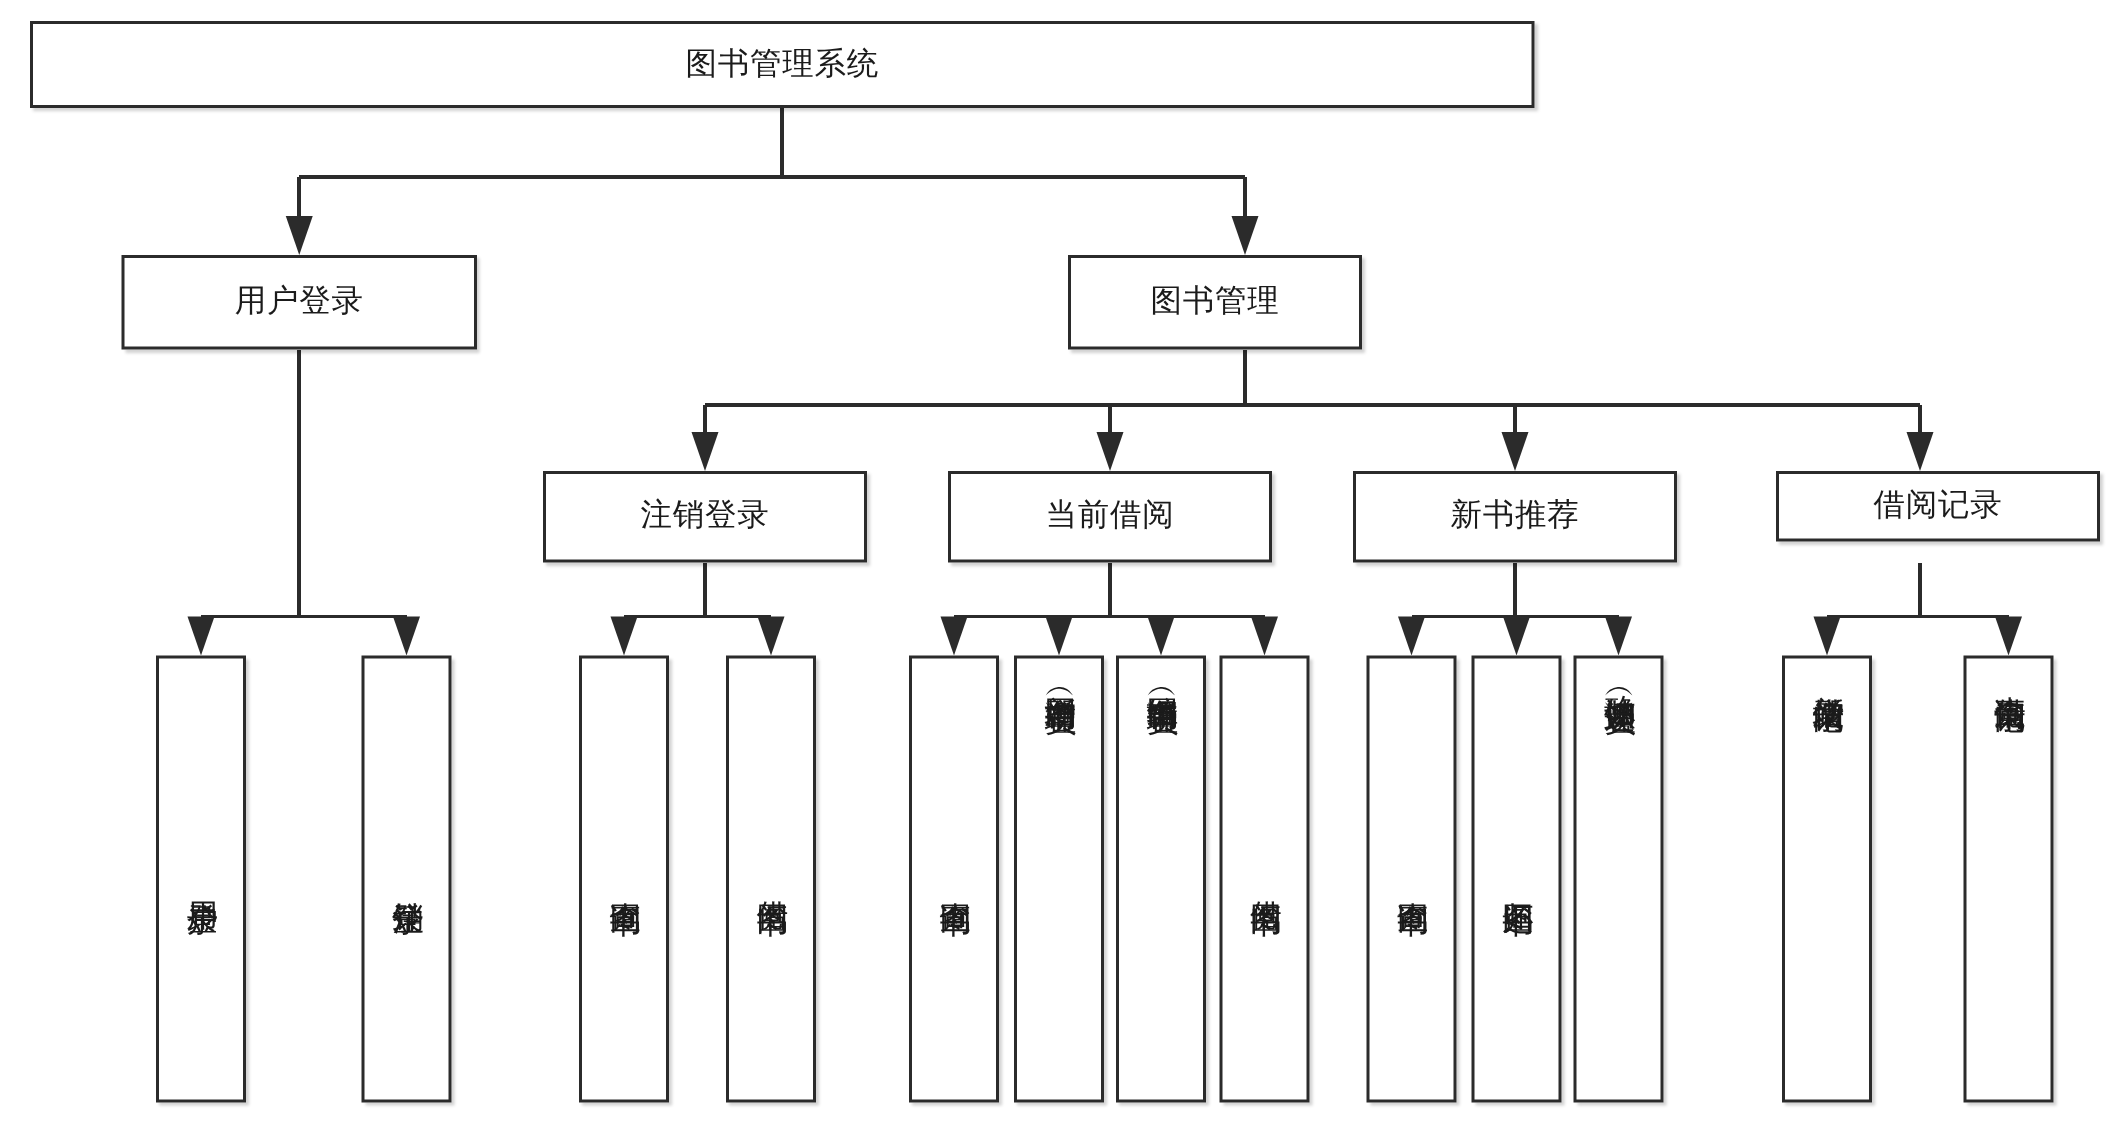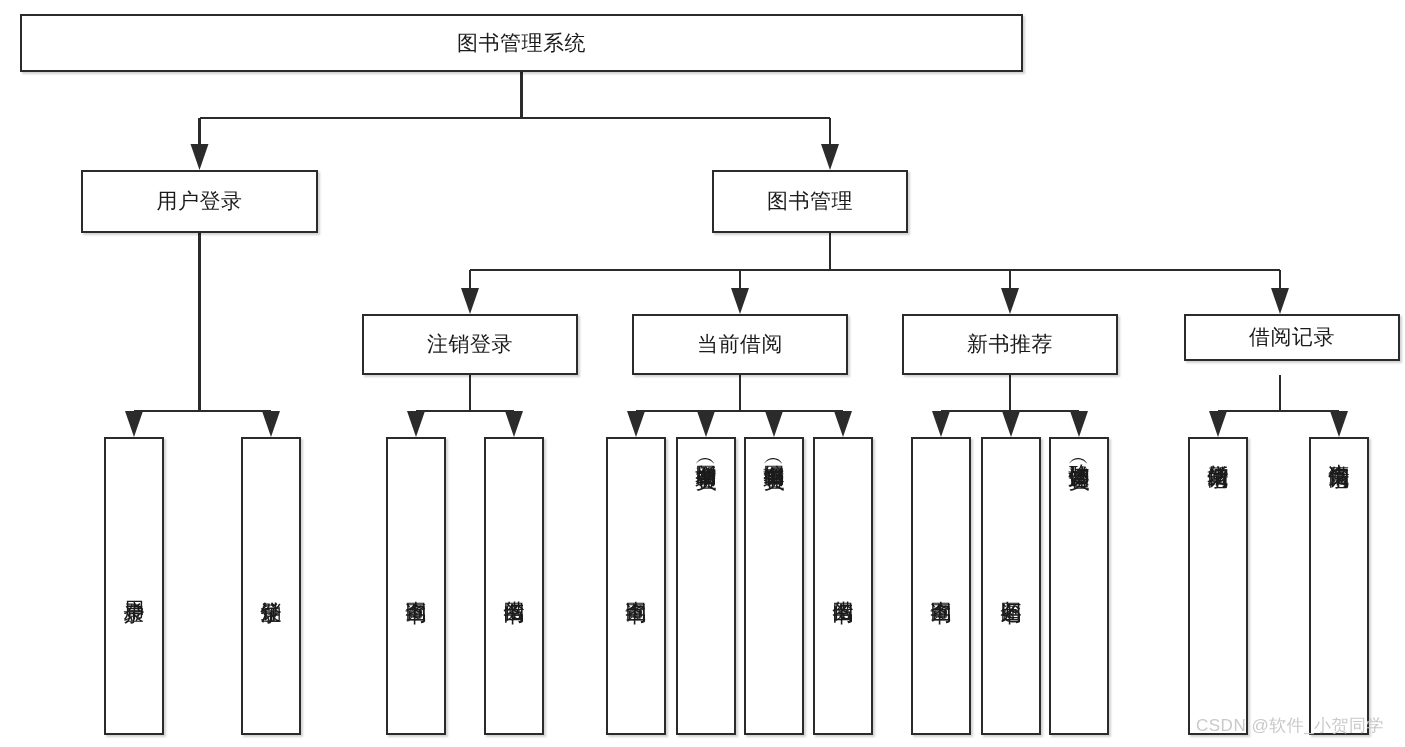--- a/index.html
+++ b/index.html
@@ -185,14 +185,13 @@
       <div class="node vertical" style="left: 1049px; top: 437px; width: 60px; height: 298px;">
         <span class="label">确认归还（管理员）</span>
       </div>
       <div class="node vertical" style="left: 1188px; top: 437px; width: 60px; height: 298px;">
         <span class="label">新增借阅记录</span>
       </div>
       <div class="node vertical" style="left: 1309px; top: 437px; width: 60px; height: 298px;">
         <span class="label">查询借阅记录</span>
       </div>
     </div>
-  <div id="watermark" style="left: 1196px; top: 714px;">CSDN @软件_小贺同学</div>
 </div>
 
 </body></html>

